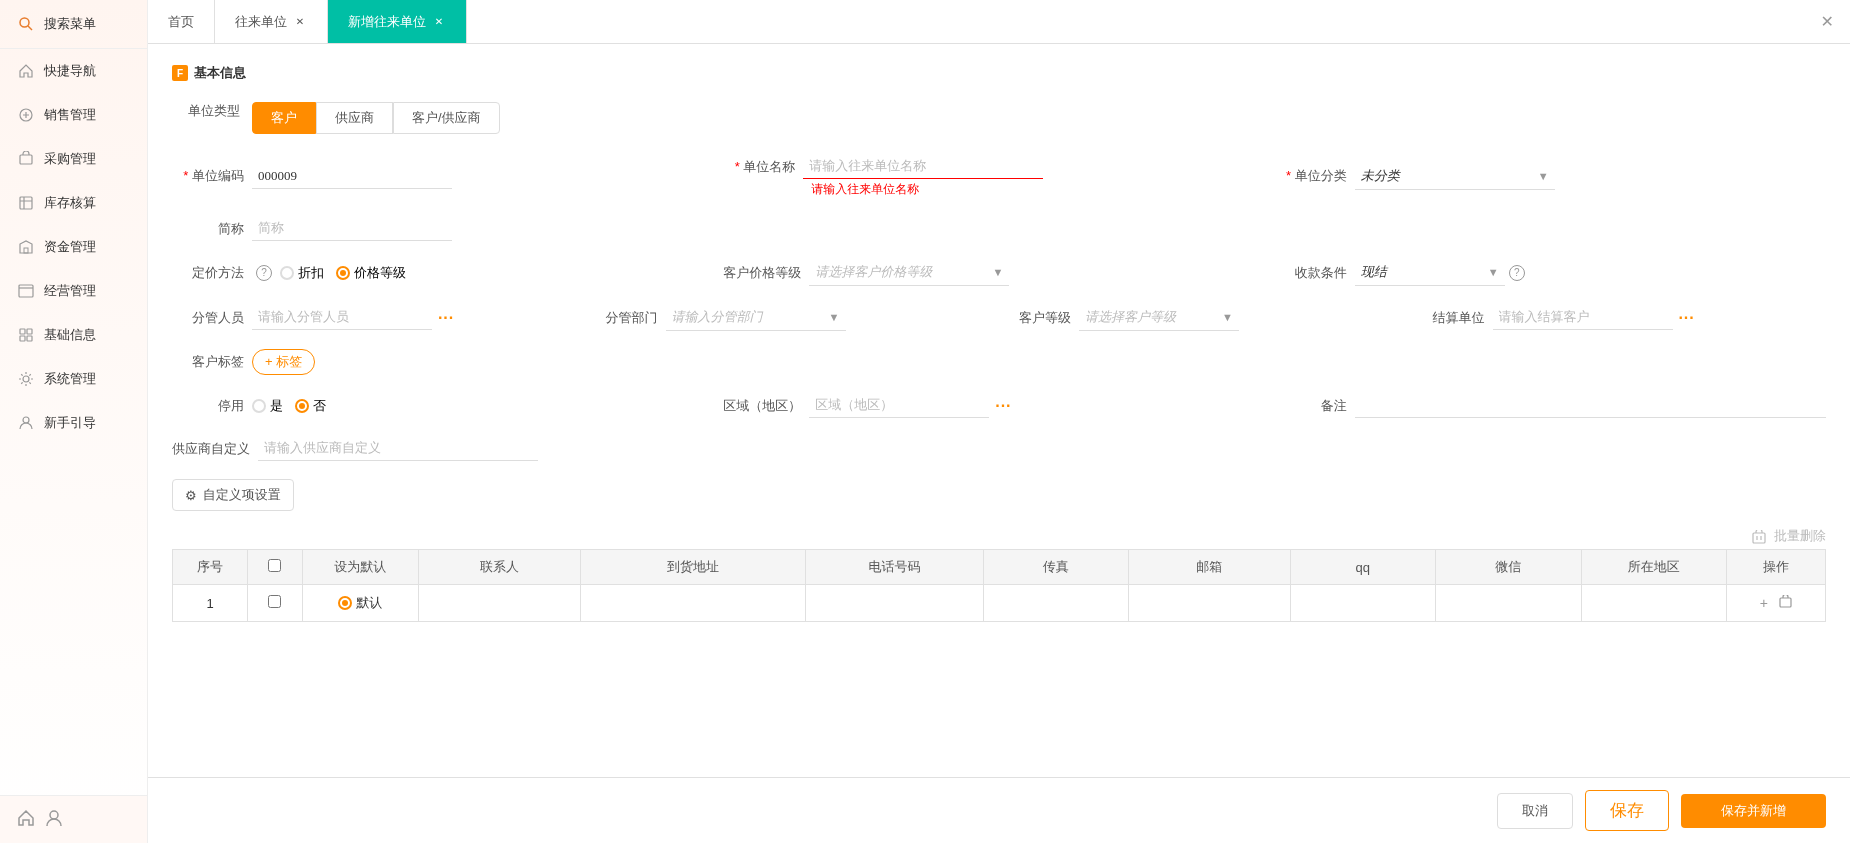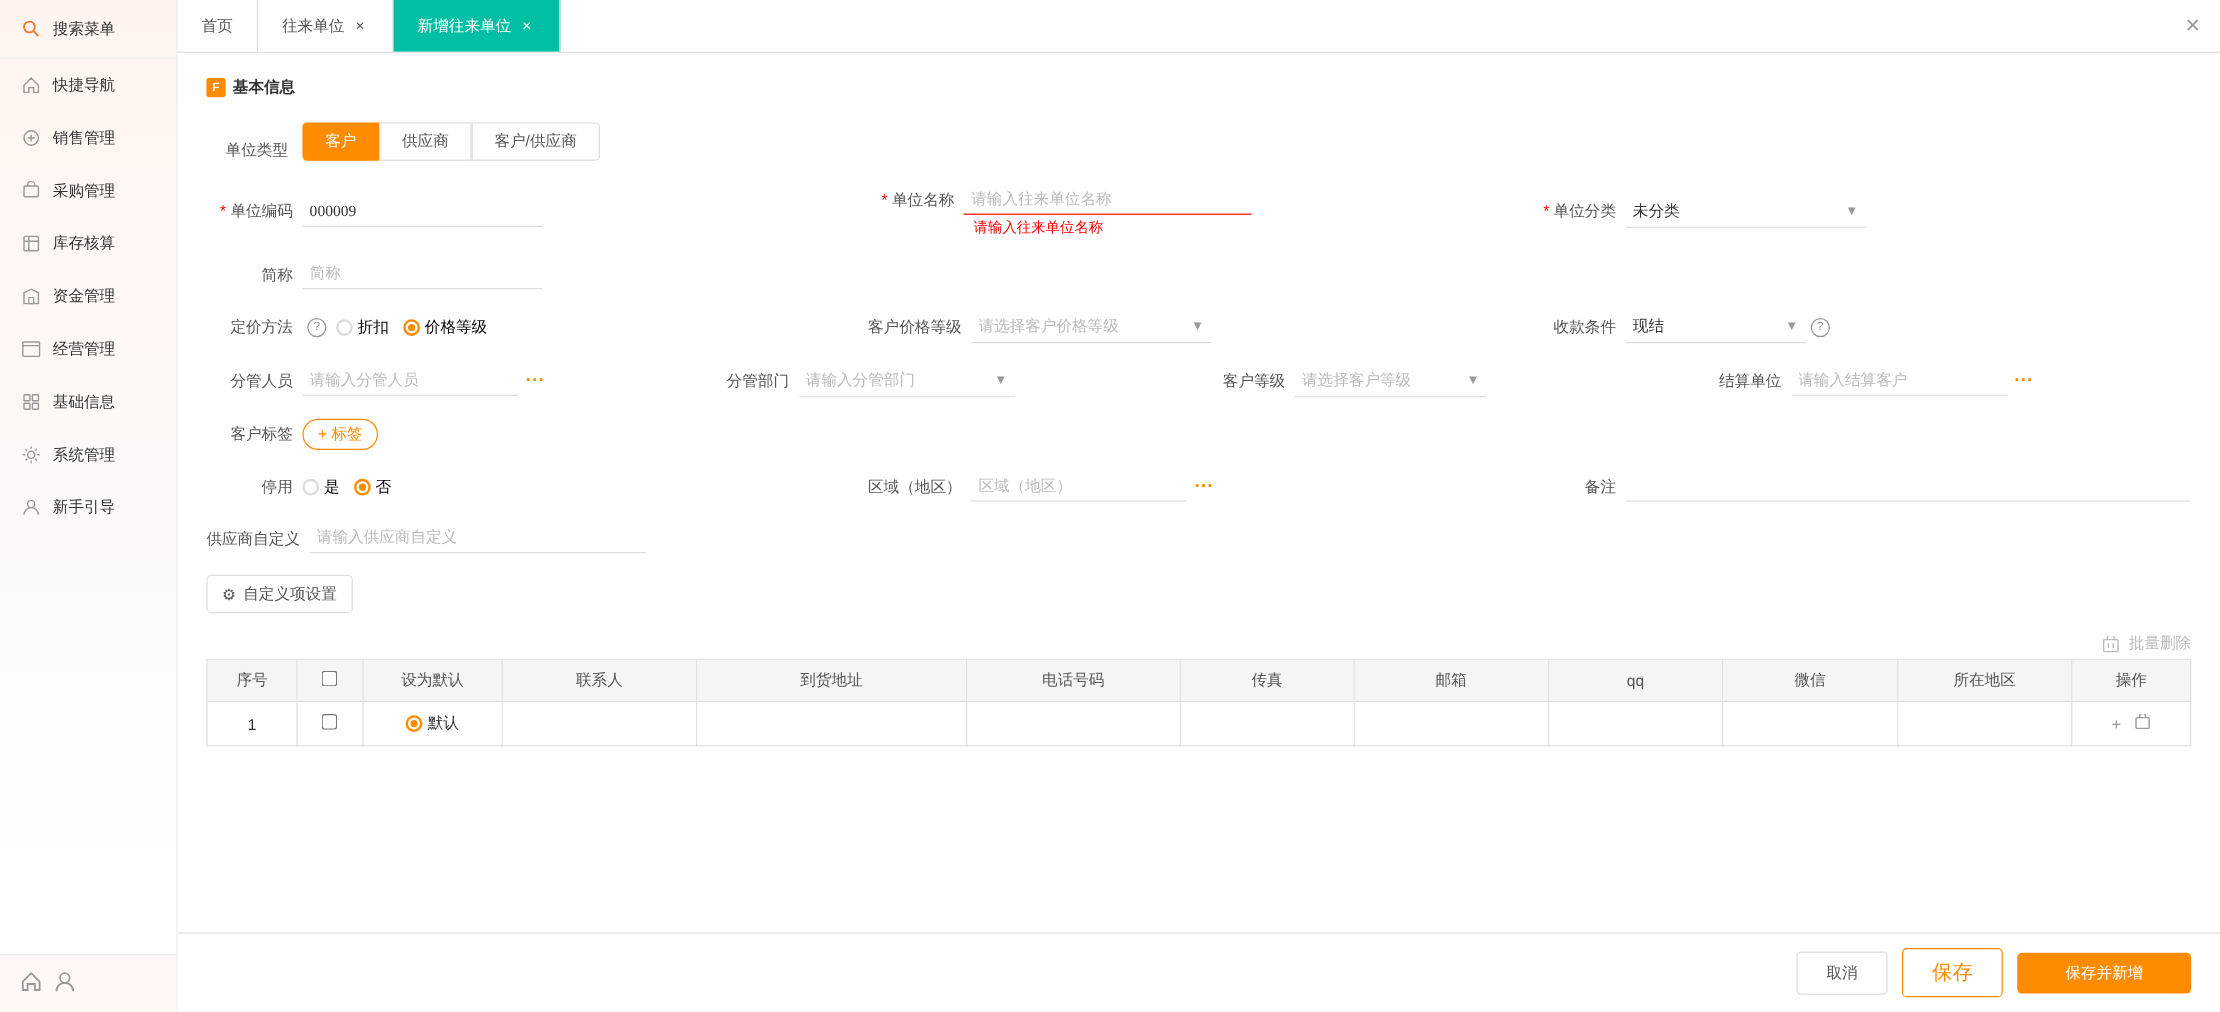--- a/index.html
+++ b/index.html
@@ -112,21 +112,21 @@
       font-size: 10px;
       display: flex;
       align-items: center;
       justify-content: center;
       border-radius: 2px;
     }
 
     
     .unit-type-row {
       display: flex;
-      align-items: flex-end;
+      align-items: flex-start;
       margin-bottom: 20px;
     }
     .unit-type-label {
       width: 80px;
       text-align: right;
       padding-right: 12px;
       color: #555;
     }
     .type-btn {
       padding: 6px 18px;
@@ -189,20 +189,21 @@
     }
     .field-select {
       display: flex;
       align-items: center;
       border-bottom: 1px solid #ddd;
       flex: 1;
       cursor: pointer;
       padding: 4px 6px;
       color: #bbb;
       font-size: 13px;
+      font-style: italic;
     }
     .field-select .select-value { flex: 1; color: #333; }
     .field-select .placeholder { flex: 1; color: #bbb; }
     .chevron-icon { color: #999; font-size: 11px; margin-left: 4px; }
 
     
     .radio-group {
       display: flex;
       align-items: center;
       gap: 12px;

